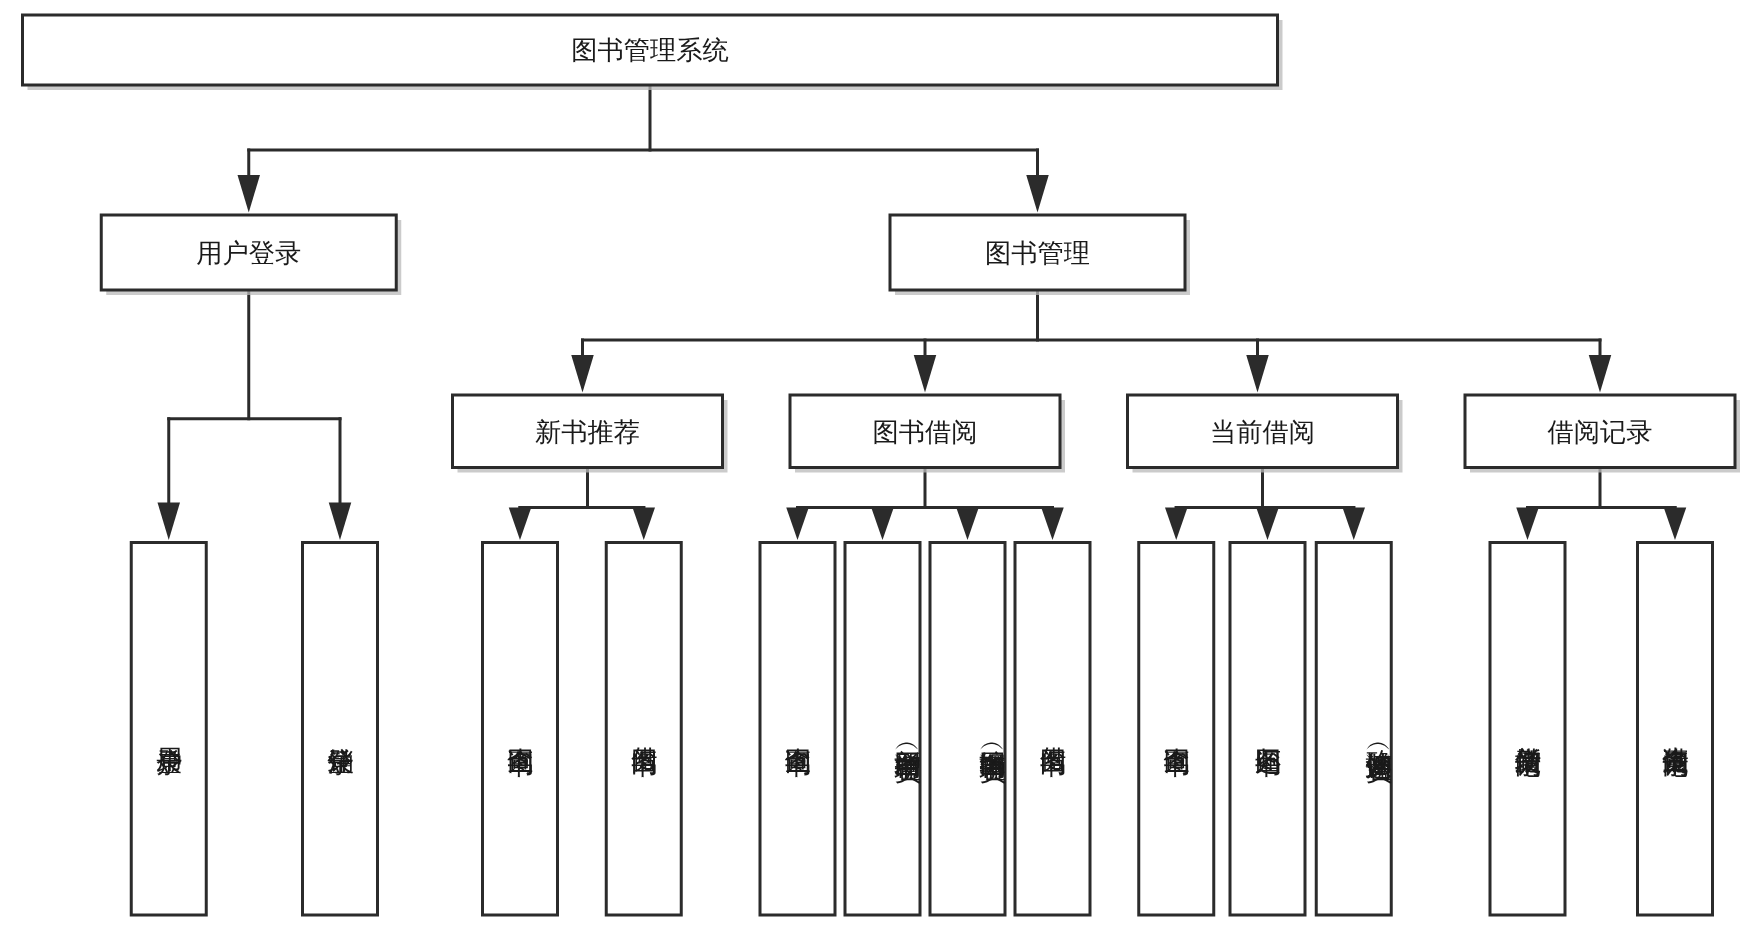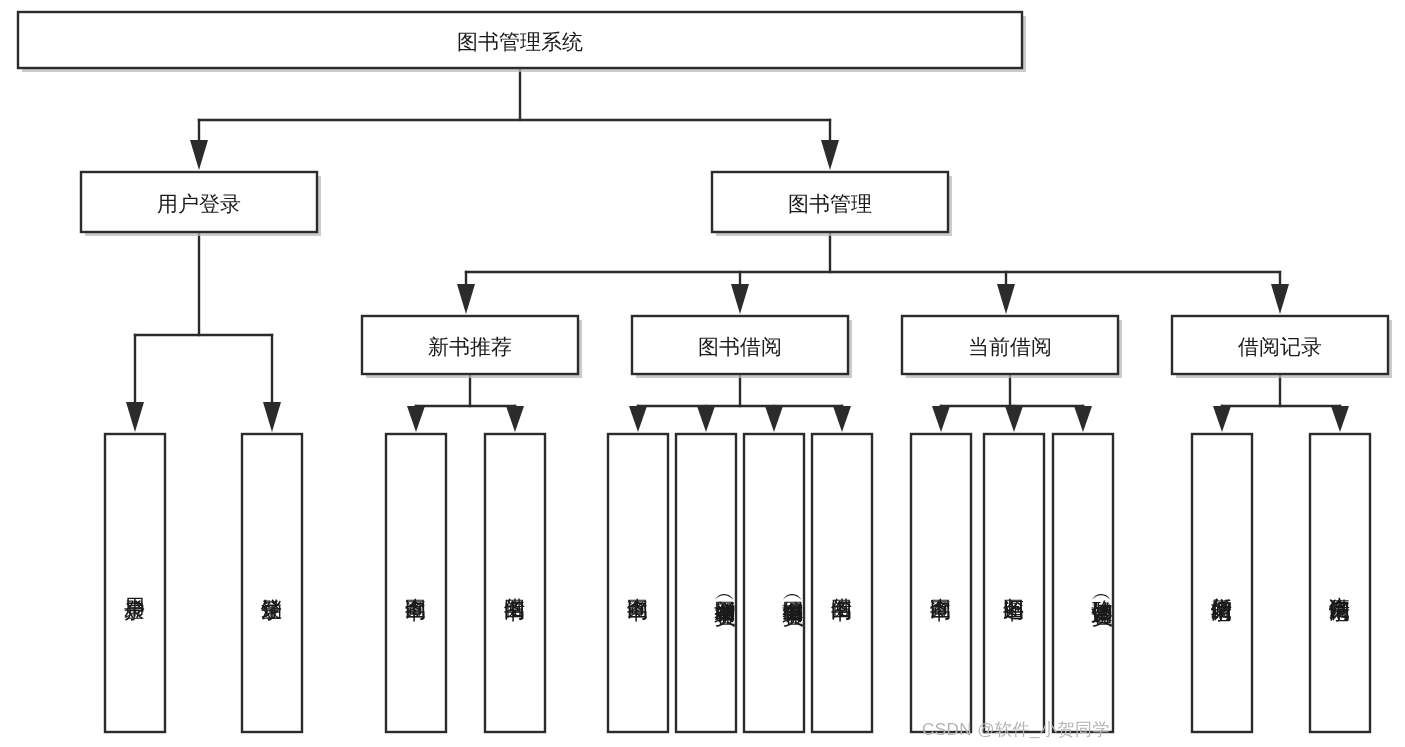--- a/index.html
+++ b/index.html
@@ -229,15 +229,14 @@
   <div class="node-label-v" style="left:608px; top:434px; width:60px; height:298px;">查询图书</div>
   <div class="node-label-v" style="left:676px; top:434px; width:60px; height:298px; align-items:flex-start; padding-top:8px; box-sizing:border-box;">新增图书（管理员）</div>
   <div class="node-label-v" style="left:744px; top:434px; width:60px; height:298px; align-items:flex-start; padding-top:8px; box-sizing:border-box;">编辑图书（管理员）</div>
   <div class="node-label-v" style="left:812px; top:434px; width:60px; height:298px;">借阅图书</div>
   <div class="node-label-v" style="left:911px; top:434px; width:60px; height:298px;">查询图书</div>
   <div class="node-label-v" style="left:984px; top:434px; width:60px; height:298px;">归还图书</div>
   <div class="node-label-v" style="left:1053px; top:434px; width:60px; height:298px; align-items:flex-start; padding-top:8px; box-sizing:border-box;">确认归还（管理员）</div>
   <div class="node-label-v" style="left:1192px; top:434px; width:60px; height:298px;">新增借阅记录</div>
   <div class="node-label-v" style="left:1310px; top:434px; width:60px; height:298px;">查询借阅记录</div>
 
-  <div class="watermark">CSDN @软件_小贺同学</div>
 
 </div>
 
 </body></html>

